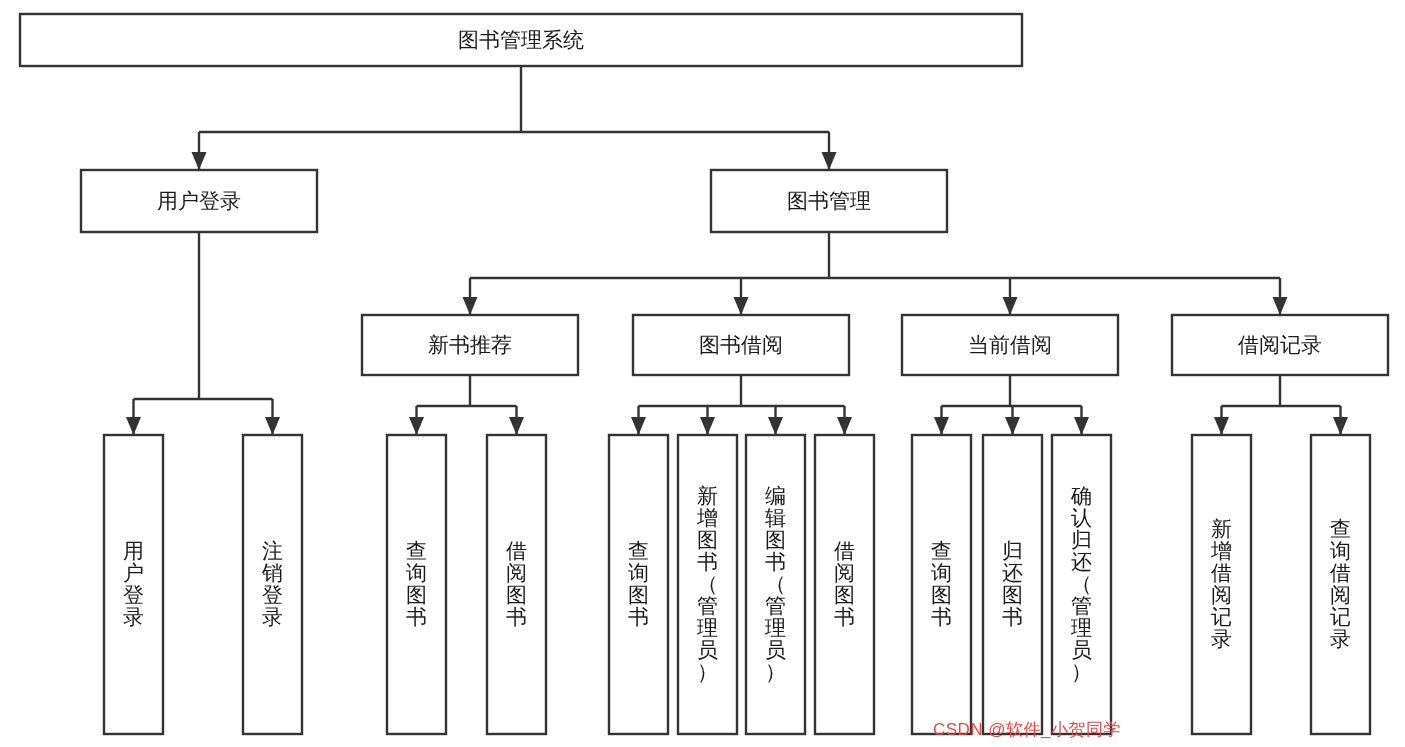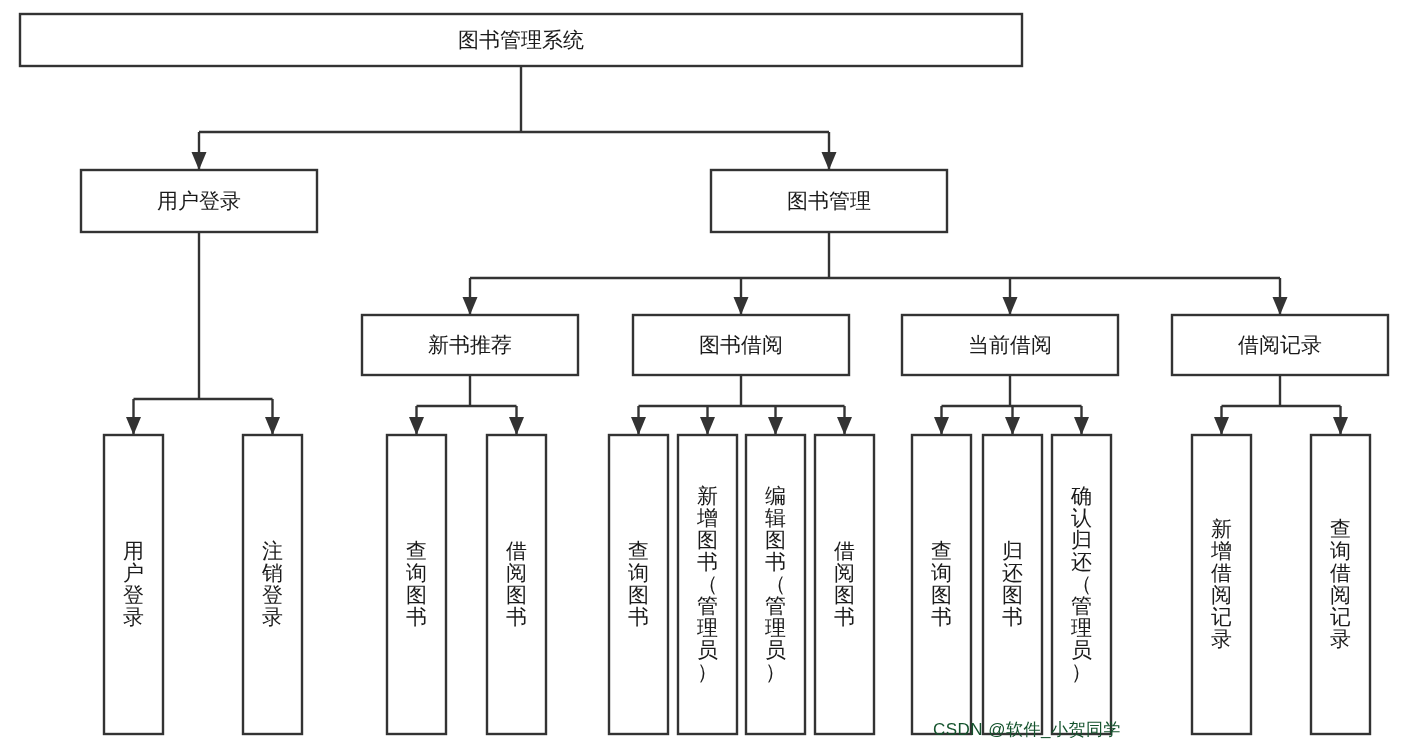--- a/index.html
+++ b/index.html
@@ -55,21 +55,21 @@
     font-size: 21px;
     fill: #1a1a1a;
     text-anchor: middle;
   }
   .watermark {
     position: absolute;
     right: 8px;
     bottom: 6px;
     font-family: "Liberation Sans", "DejaVu Sans", sans-serif;
     font-size: 17px;
-    color: #14532d;
+    color: #ef4444;
     letter-spacing: 0.5px;
     white-space: nowrap;
     user-select: none;
   }
 </style>
 </head>
 <body>
 
 <div id="diagram-root">
   <svg id="diagram-svg" viewBox="0 0 1405 747" xmlns="http://www.w3.org/2000/svg">

